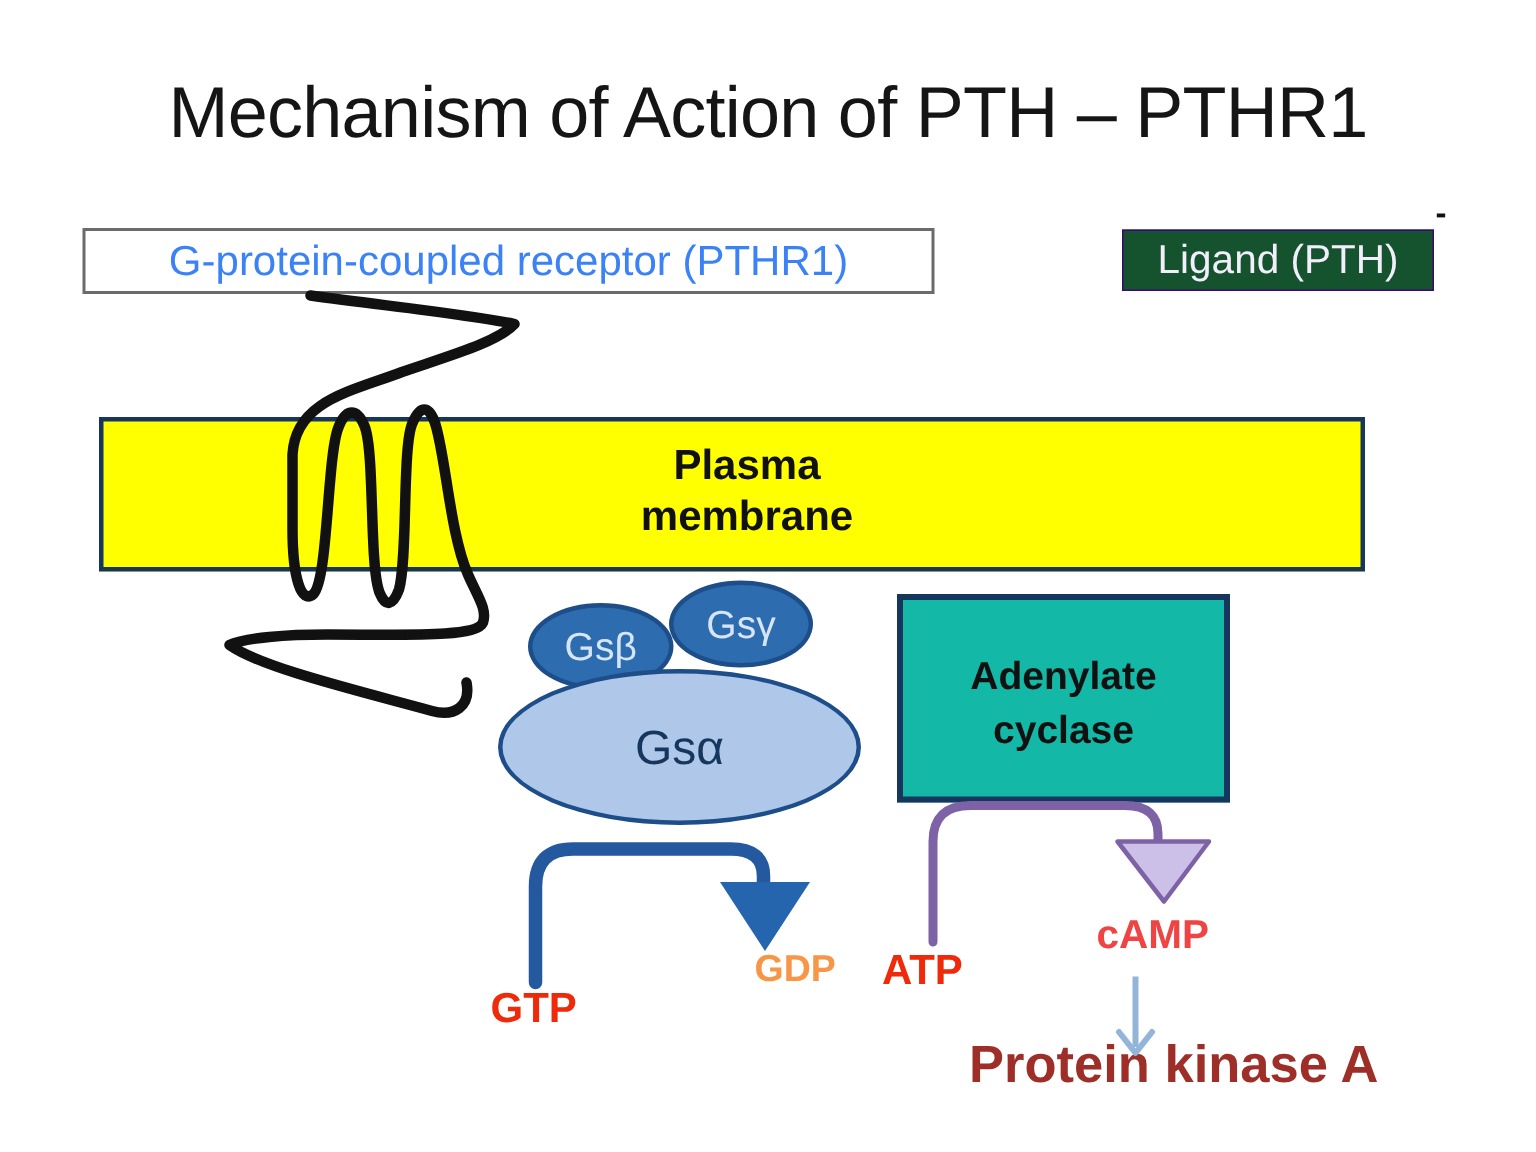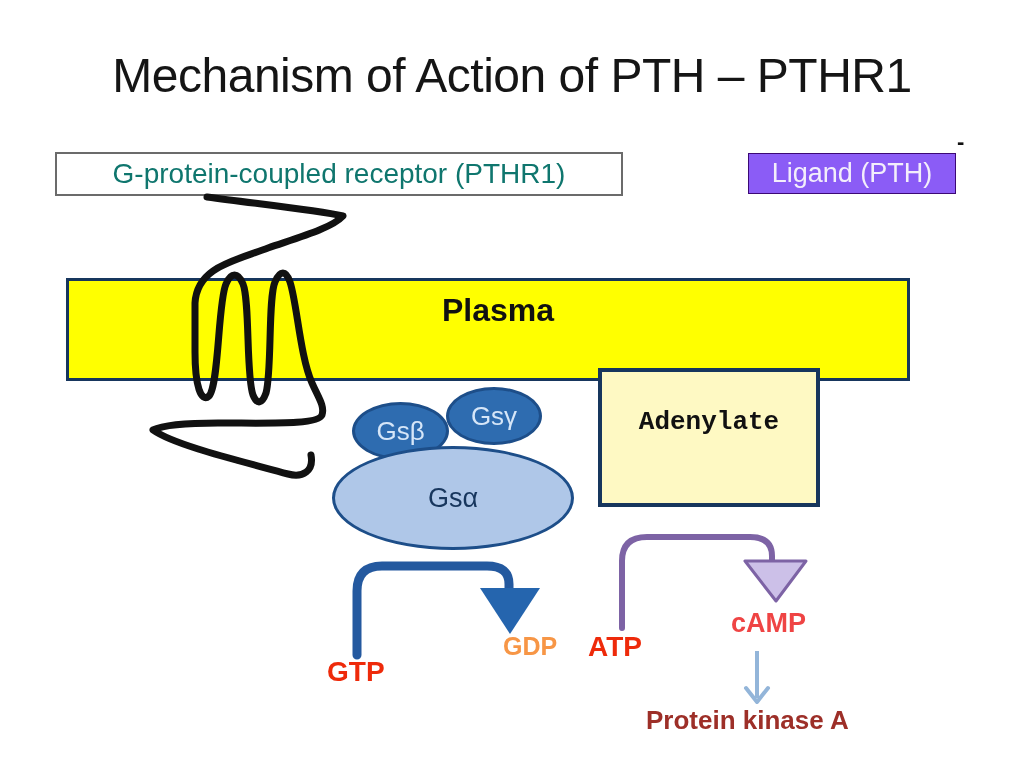--- a/index.html
+++ b/index.html
@@ -14,96 +14,98 @@
     font-size:48px;font-weight:400;color:#151515;letter-spacing:-0.5px;
   }
   .stray-dash{
     top:129px;left:957px;font-size:22px;font-weight:700;color:#111;
   }
 
   .gpcr-box{
     left:55px;top:152px;width:568px;height:44px;
     background:#ffffff;border:2px solid #6b6b6b;
     text-align:center;line-height:40px;
-    font-size:28px;color:#0f766e;
+    font-size:28px;color:#3b82f6;
   }
   .ligand-box{
     left:748px;top:153px;width:208px;height:41px;
-    background:#8b5cf6;border:1px solid #3c0875;
+    background:#14532d;border:1px solid #3c0875;
     text-align:center;line-height:39px;
     font-size:27px;color:#f3eefb;
   }
 
   .membrane{
     left:66px;top:278px;width:844px;height:103px;
     background:#ffff00;border:3px solid #17365d;
     text-align:center;padding-top:12px;
   }
-  .membrane .line{display:block;font-size:32px;font-weight:700;color:#111;line-height:34px;padding-left:20px;}
+  .membrane .line{display:block;font-size:28px;font-weight:700;color:#111;line-height:34px;padding-left:20px;}
 
   .ellipse{
     border-radius:50%;display:flex;align-items:center;justify-content:center;
   }
   .gs-small{
     background:#2e6cb0;border:3px solid #1d4e89;color:#d6e6f8;font-size:26px;
   }
   .gs-beta{left:352px;top:402px;width:97px;height:58px;}
   .gs-gamma{left:446px;top:387px;width:96px;height:58px;}
   .gs-alpha{
     left:332px;top:446px;width:242px;height:104px;
-    background:#afc7e8;border:3px solid #1d4e89;color:#17365d;font-size:27px;
+    background:#afc7e8;border:3px solid #1d4e89;color:#17365d;font-size:32px;
   }
 
   .adenylate-box{
-    left:598px;top:368px;width:222px;height:139px;
-    background:#fef9c3;border:4px solid #17365d;
-    text-align:center;padding-top:32px;font-family:Liberation Mono, monospace;
+    left:598px;top:396px;width:222px;height:139px;
+    background:#14b8a6;border:4px solid #17365d;
+    text-align:center;padding-top:32px;
   }
   .adenylate-box .line{display:block;font-size:26px;font-weight:700;color:#111;line-height:36px;}
 
   .mol{position:absolute;font-weight:700;}
   .gtp-label {left:327px;top:656px;font-size:28px;color:#ee2a0a;}
   .gdp-label {left:503px;top:632px;font-size:25px;color:#f79646;}
   .atp-label {left:588px;top:631px;font-size:28px;color:#ee2a0a;}
   .camp-label{left:731px;top:608px;font-size:27px;color:#ef4444;font-weight:600;}
-  .pka-label {left:646px;top:705px;font-size:26px;color:#9d2f28;font-weight:600;}
+  .pka-label {left:646px;top:690px;font-size:35px;color:#9d2f28;font-weight:600;}
 
   .connector-layer{left:0;top:0;width:1024px;height:768px;pointer-events:none;}
 </style>
 </head>
 <body>
 
 <div class="abs slide-title">Mechanism of Action of PTH – PTHR1</div>
 
 <div class="abs stray-dash">-</div>
 
 <div class="abs gpcr-box">
   <span>G-protein-coupled receptor (PTHR1)</span>
 </div>
 
 <div class="abs ligand-box">
   <span>Ligand (PTH)</span>
 </div>
 
 <div class="abs membrane">
   <span class="line">Plasma</span>
+  <span class="line">membrane</span>
 </div>
 
 <div class="abs ellipse gs-small gs-beta">
   <span>Gsβ</span>
 </div>
 <div class="abs ellipse gs-small gs-gamma">
   <span>Gsγ</span>
 </div>
 <div class="abs ellipse gs-alpha">
   <span>Gsα</span>
 </div>
 
 <div class="abs adenylate-box">
   <span class="line">Adenylate</span>
+  <span class="line">cyclase</span>
 </div>
 
 <div class="mol gtp-label">GTP</div>
 <div class="mol gdp-label">GDP</div>
 <div class="mol atp-label">ATP</div>
 <div class="mol camp-label">cAMP</div>
 <div class="mol pka-label">Protein kinase A</div>
 
 <svg class="abs connector-layer" viewBox="0 0 1024 768" xmlns="http://www.w3.org/2000/svg">
 

